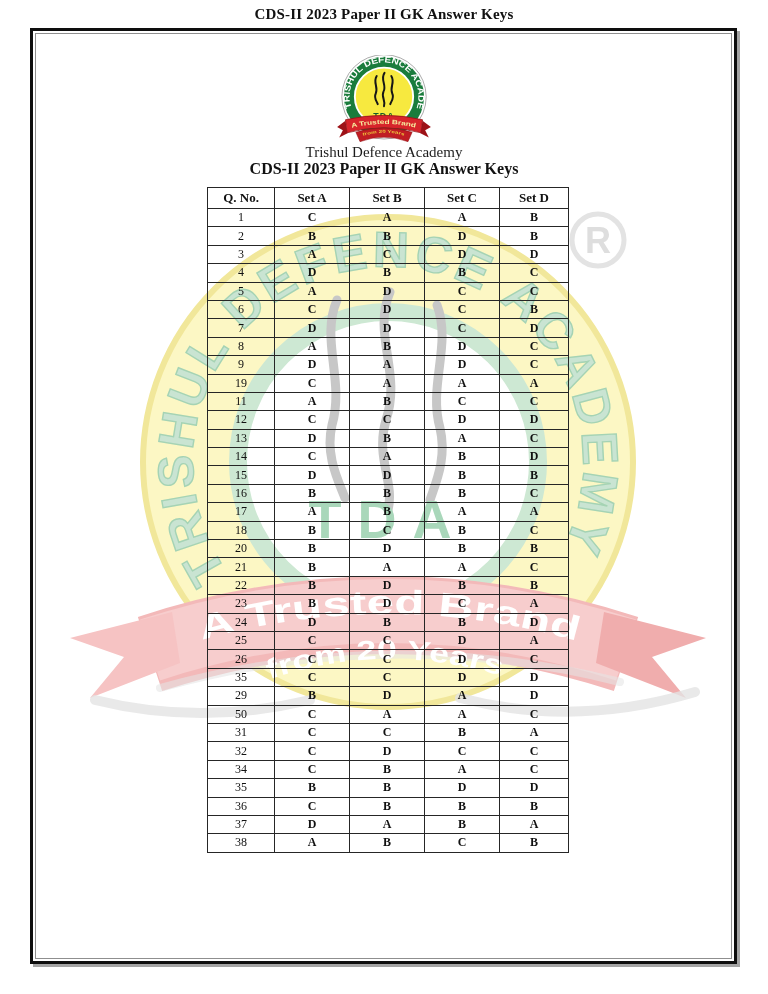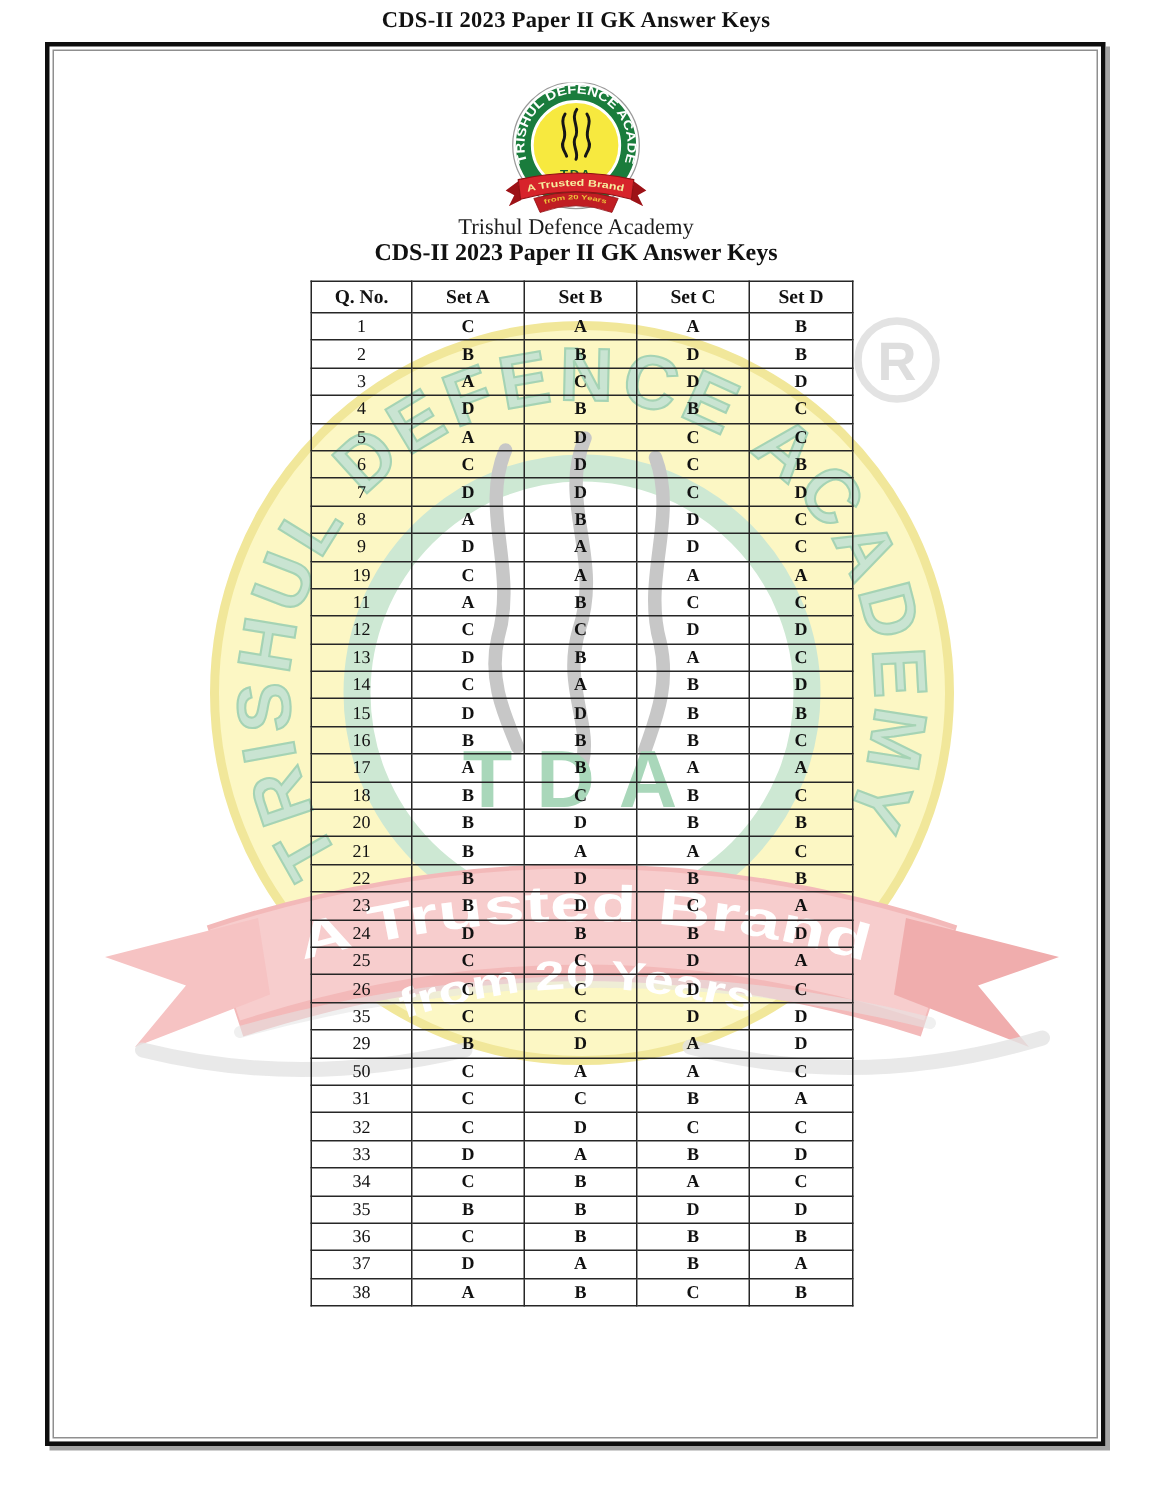--- a/index.html
+++ b/index.html
@@ -357,27 +357,20 @@
             <td class="ans">A</td>
           </tr>
           <tr>
             <td class="qno">32</td>
             <td class="ans">C</td>
             <td class="ans">D</td>
             <td class="ans">C</td>
             <td class="ans">C</td>
           </tr>
           <tr>
-            <td class="qno">33</td>
-            <td class="ans">D</td>
-            <td class="ans">A</td>
-            <td class="ans">B</td>
-            <td class="ans">D</td>
-          </tr>
-          <tr>
             <td class="qno">34</td>
             <td class="ans">C</td>
             <td class="ans">B</td>
             <td class="ans">A</td>
             <td class="ans">C</td>
           </tr>
           <tr>
             <td class="qno">35</td>
             <td class="ans">B</td>
             <td class="ans">B</td>

